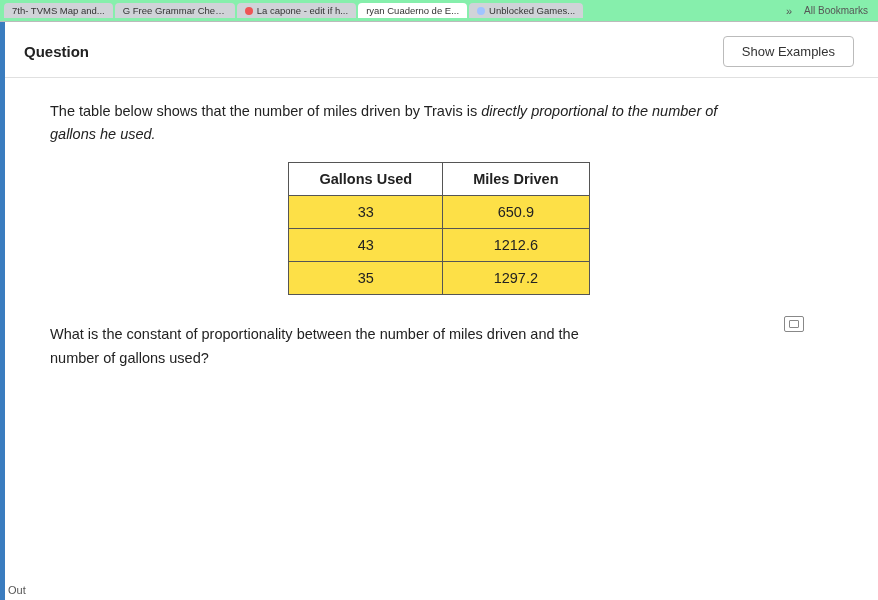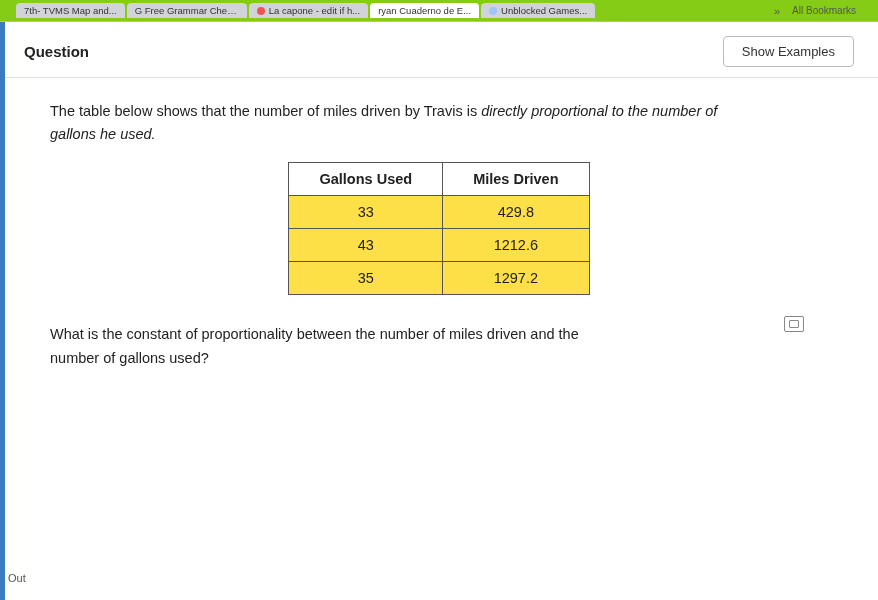--- a/index.html
+++ b/index.html
@@ -6,25 +6,25 @@
     body {
       font-family: Arial, sans-serif;
       background: #f0f0f0;
       width: 878px;
       min-height: 600px;
       overflow-x: hidden;
     }
 
     
     .tab-bar {
-      background: #84cc16;
+      background: #86efac;
       height: 22px;
       display: flex;
       align-items: center;
-      padding: 0 16px;
+      padding: 0 4px;
       font-size: 10px;
       color: #333;
       border-bottom: 1px solid #bbb;
     }
     .tab-bar-item {
       padding: 2px 8px;
       margin-right: 2px;
       background: #d0d3d8;
       border-radius: 4px 4px 0 0;
       white-space: nowrap;
@@ -210,21 +210,21 @@
     .expand-icon-inner {
       width: 10px;
       height: 8px;
       border: 1px solid #888;
       border-radius: 1px;
     }
 
     
     .bottom-bar {
       position: absolute;
-      bottom: 12px;
+      bottom: 0;
       left: 0;
       width: 100%;
       padding: 4px 8px;
       font-size: 11px;
       color: #555;
     }
 
     
     .left-accent {
       position: absolute;
@@ -272,21 +272,21 @@
       <table class="data-table">
         <thead>
           <tr>
             <th>Gallons Used</th>
             <th>Miles Driven</th>
           </tr>
         </thead>
         <tbody>
           <tr>
             <td>33</td>
-            <td>429.8</td>
+            <td>650.9</td>
           </tr>
           <tr>
             <td>43</td>
             <td>1212.6</td>
           </tr>
           <tr>
             <td>35</td>
             <td>1297.2</td>
           </tr>
         </tbody>

